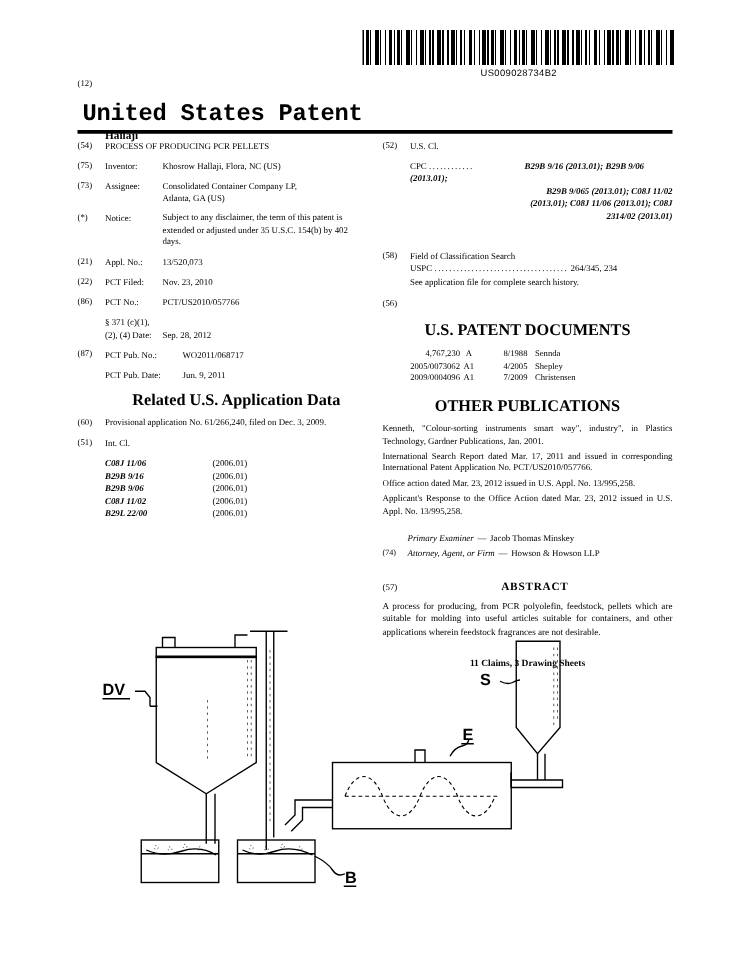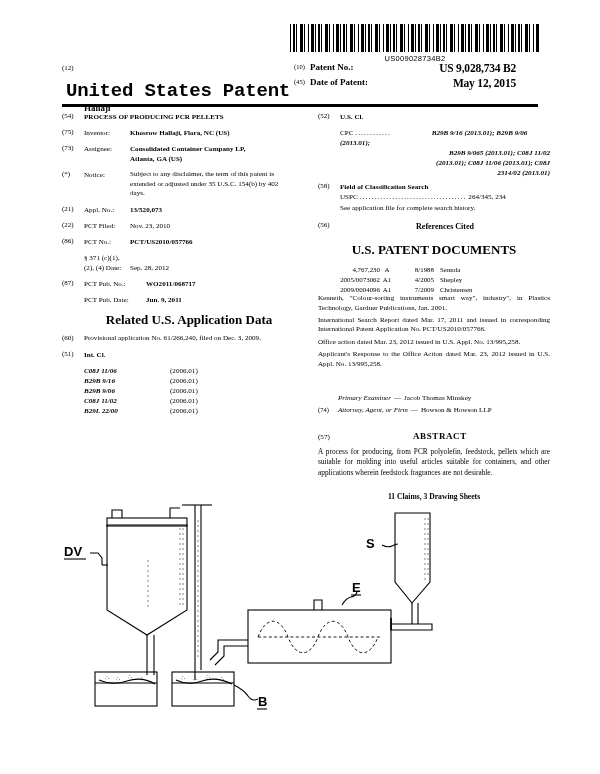--- a/index.html
+++ b/index.html
@@ -114,38 +114,38 @@
   }
 
   
   .col {
     position: absolute;
     top: 112px;
     font-size: 7.1px;
     line-height: 1.42;
   }
   .col-left  { left: 62px;  width: 232px; }
-  .col-right { left: 318px; width: 232px; }
+  .col-right { left: 306px; width: 232px; }
 
   .fld {
     display: flex;
     margin-bottom: 6px;
     align-items: flex-start;
   }
   .fld .code {
     width: 22px;
     flex: 0 0 22px;
     font-size: 7px;
   }
   .fld .nm {
     width: 46px;
     flex: 0 0 46px;
   }
   .fld .bdy { flex: 1 1 auto; }
-  .b { font-weight: bold; }
+  .b { font-weight: normal; }
   .i { font-style: italic; }
   .bi { font-weight: bold; font-style: italic; padding-left: 39px; }
   .center-head {
     text-align: center;
     font-weight: bold;
     font-size: 13px;
     margin-bottom: 3px;
   }
   .tight { line-height: 1.35; }
 
@@ -201,21 +201,21 @@
   .claims-line {
     text-align: center;
     font-weight: bold;
     font-size: 7.6px;
     margin-top: 14px;
   }
 
   
   .drawing {
     position: absolute;
-    left: 52px;
+    left: 70px;
     top: 500px;
     width: 476px;
     height: 250px;
   }
   .drawing svg { display: block; }
 </style>
 </head>
 <body>
 
 <div class="page">
@@ -226,32 +226,20 @@
   </div>
 
   <div class="hdr">
     <div class="hdr-row">
       <div class="hdr-left">
         <div>
           <span class="kind-sm">(12)</span><span class="us-patent">United States Patent</span>
         </div>
         <div class="inventor-name">Hallaji</div>
       </div>
-      <div class="hdr-right">
-        <div class="line">
-          <span class="tag">(10)</span>
-          <span class="lbl">Patent No.:</span>
-          <span class="val">US 9,028,734 B2</span>
-        </div>
-        <div class="line">
-          <span class="tag">(45)</span>
-          <span class="lbl">Date of Patent:</span>
-          <span class="val">May 12, 2015</span>
-        </div>
-      </div>
     </div>
   </div>
   <div class="rule"></div>
 
   <div class="col col-left">
 
     <div class="fld">
       <span class="code">(54)</span>
       <span class="bdy b">PROCESS OF PRODUCING PCR PELLETS</span>
     </div>
@@ -362,36 +350,35 @@
       <div>
         <span>CPC</span>
         <span class="dots">............</span>
         <span class="bi">B29B 9/16 (2013.01); B29B 9/06 (2013.01);</span>
       </div>
       <div class="uscl-cont bi">B29B 9/065 (2013.01); C08J 11/02</div>
       <div class="uscl-cont bi">(2013.01); C08J 11/06 (2013.01); C08J</div>
       <div class="uscl-cont bi">2314/02 (2013.01)</div>
     </div>
 
-    <div class="fld" style="margin-top:4px">
+    <div class="fld" style="margin-top:22px">
       <span class="code">(58)</span>
       <span class="bdy">
         <div class="b">Field of Classification Search</div>
         <div>
           <span>USPC</span>
           <span class="dots">....................................</span>
           <span>264/345, 234</span>
         </div>
         <div>See application file for complete search history.</div>
       </span>
     </div>
 
     <div class="fld" style="margin-top:8px">
       <span class="code">(56)</span>
-      <span class="bdy center-head" style="font-size:8px">References Cited</span>
     </div>
 
     <div class="center-head" style="margin-top:6px;margin-bottom:6px">U.S. PATENT DOCUMENTS</div>
 
     <div>
       <div class="refdoc">
         <span class="r1">4,767,230</span>
         <span class="r2">A</span>
         <span class="r3">8/1988</span>
         <span class="r4">Sennda</span>
@@ -403,29 +390,30 @@
         <span class="r4">Shepley</span>
       </div>
       <div class="refdoc">
         <span class="r1">2009/0004096</span>
         <span class="r2">A1</span>
         <span class="r3">7/2009</span>
         <span class="r4">Christensen</span>
       </div>
     </div>
 
+    <div class="center-head" style="margin-top:8px;margin-bottom:5px">OTHER PUBLICATIONS</div>
 
     <div>
       <div class="pub-item">Kenneth, "Colour-sorting instruments smart way", industry", in Plastics Technology, Gardner Publications, Jan. 2001.</div>
       <div class="pub-item">International Search Report dated Mar. 17, 2011 and issued in corresponding International Patent Application No. PCT/US2010/057766.</div>
       <div class="pub-item">Office action dated Mar. 23, 2012 issued in U.S. Appl. No. 13/995,258.</div>
       <div class="pub-item">Applicant's Response to the Office Action dated Mar. 23, 2012 issued in U.S. Appl. No. 13/995,258.</div>
     </div>
 
-    <div style="margin-top:24px">
+    <div style="margin-top:12px">
       <div class="examiner-line">
         <span class="tag2"></span>
         <span class="i">Primary Examiner</span>
         <span style="padding:0 3px">—</span>
         <span>Jacob Thomas Minskey</span>
       </div>
       <div class="examiner-line">
         <span class="tag2">(74)</span>
         <span class="i">Attorney, Agent, or Firm</span>
         <span style="padding:0 3px">—</span>

